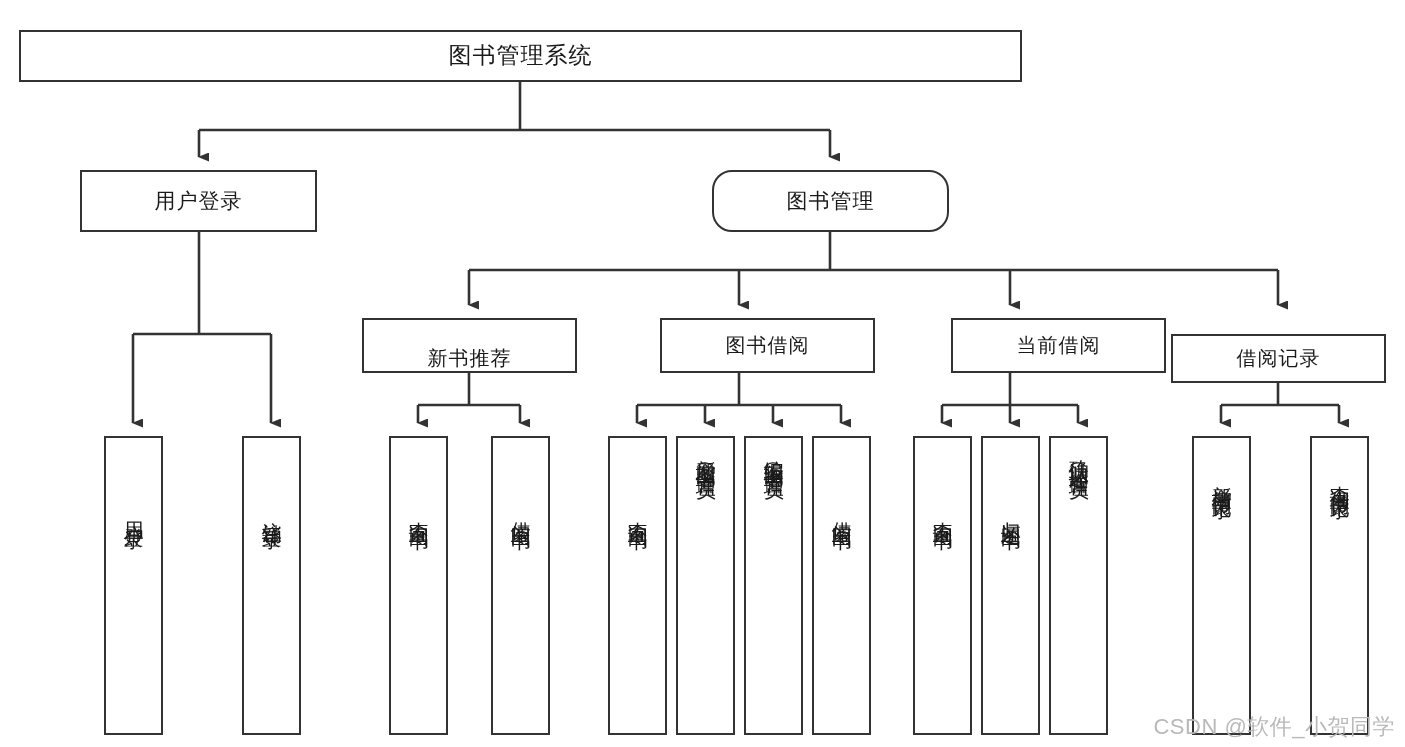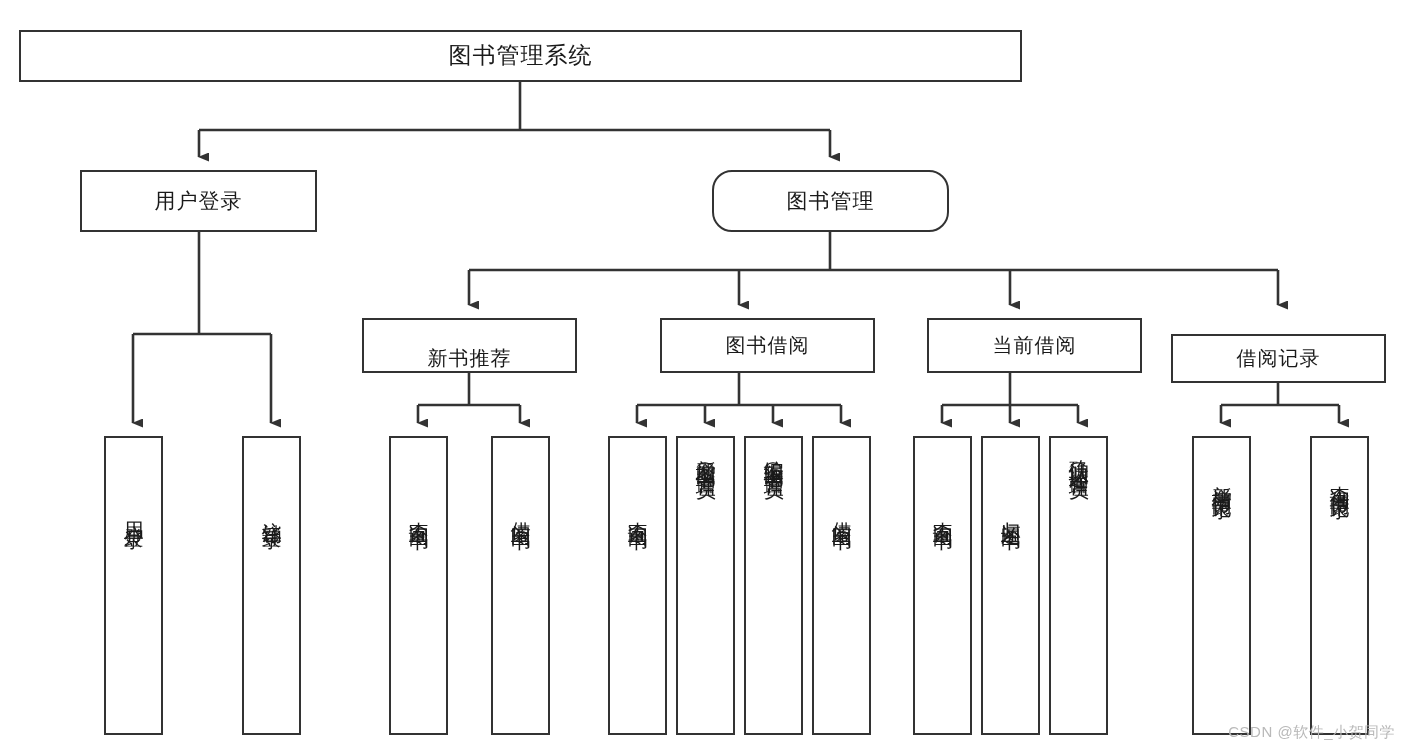--- a/index.html
+++ b/index.html
@@ -63,21 +63,21 @@
   .lvl2{ font-size:21px; }
   .lvl3{ font-size:20px; }
   .leaf{ font-size:20px; }
   .leaf.tall-text{ padding-top:6px; }
   .leaf.mid-text{ padding-top:68px; }
   
   #watermark{
     position:absolute;
     right:10px;
     bottom:5px;
-    font-size:15px;
+    font-size:22px;
     color:#b9b9b9;
     letter-spacing:0.5px;
     z-index:5;
     white-space:nowrap;
   }
 </style>
 </head>
 <body>
 
 <div id="canvas">
@@ -145,21 +145,21 @@
   </div>
 
   <div class="node h-node lvl3" style="left:362px; top:318px; width:215px; height:55px;align-items:flex-end;">
     <span class="lbl">新书推荐</span>
   </div>
 
   <div class="node h-node lvl3" style="left:632px; top:318px; width:215px; height:55px;margin-left:28px;">
     <span class="lbl">图书借阅</span>
   </div>
 
-  <div class="node h-node lvl3" style="left:927px; top:318px; width:215px; height:55px;">
+  <div class="node h-node lvl3" style="left:951px; top:318px; width:215px; height:55px;">
     <span class="lbl">当前借阅</span>
   </div>
 
   <div class="node h-node lvl3" style="left:1171px; top:334px; width:215px; height:49px;">
     <span class="lbl">借阅记录</span>
   </div>
 
   <div class="node v-node leaf mid-text" style="left:104px; top:436px; width:59px; height:299px;">
     <span class="lbl">用户登录</span>
   </div>

